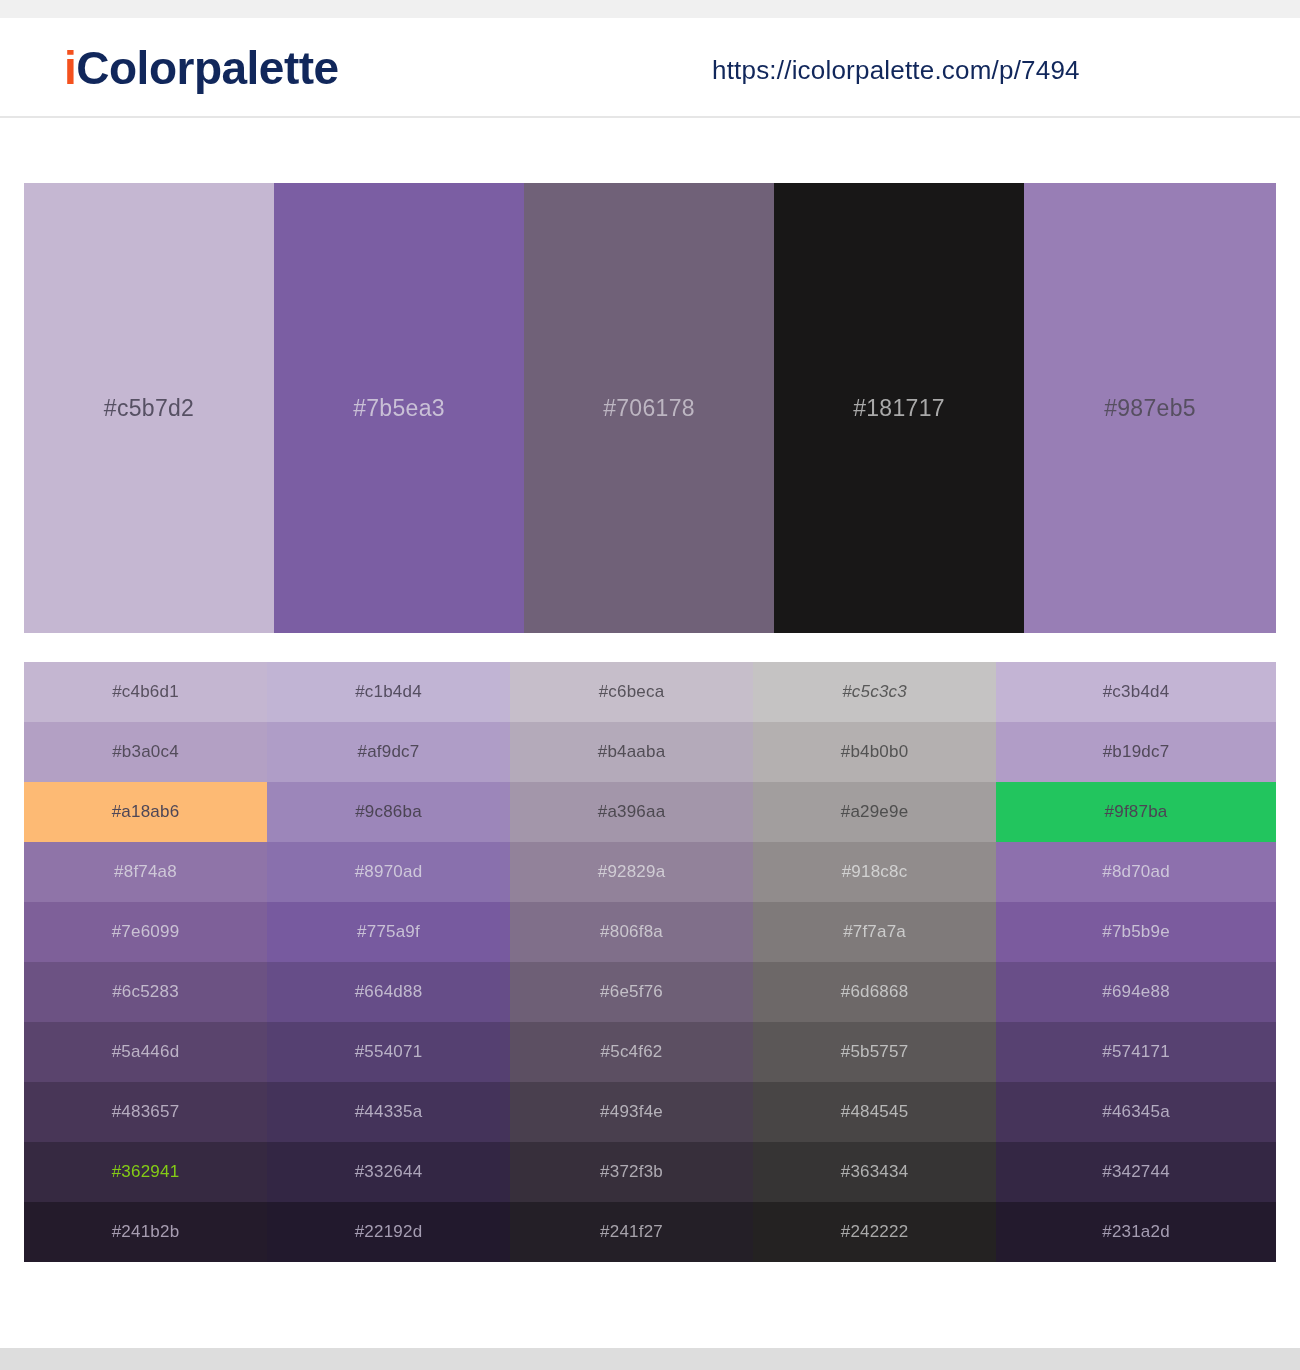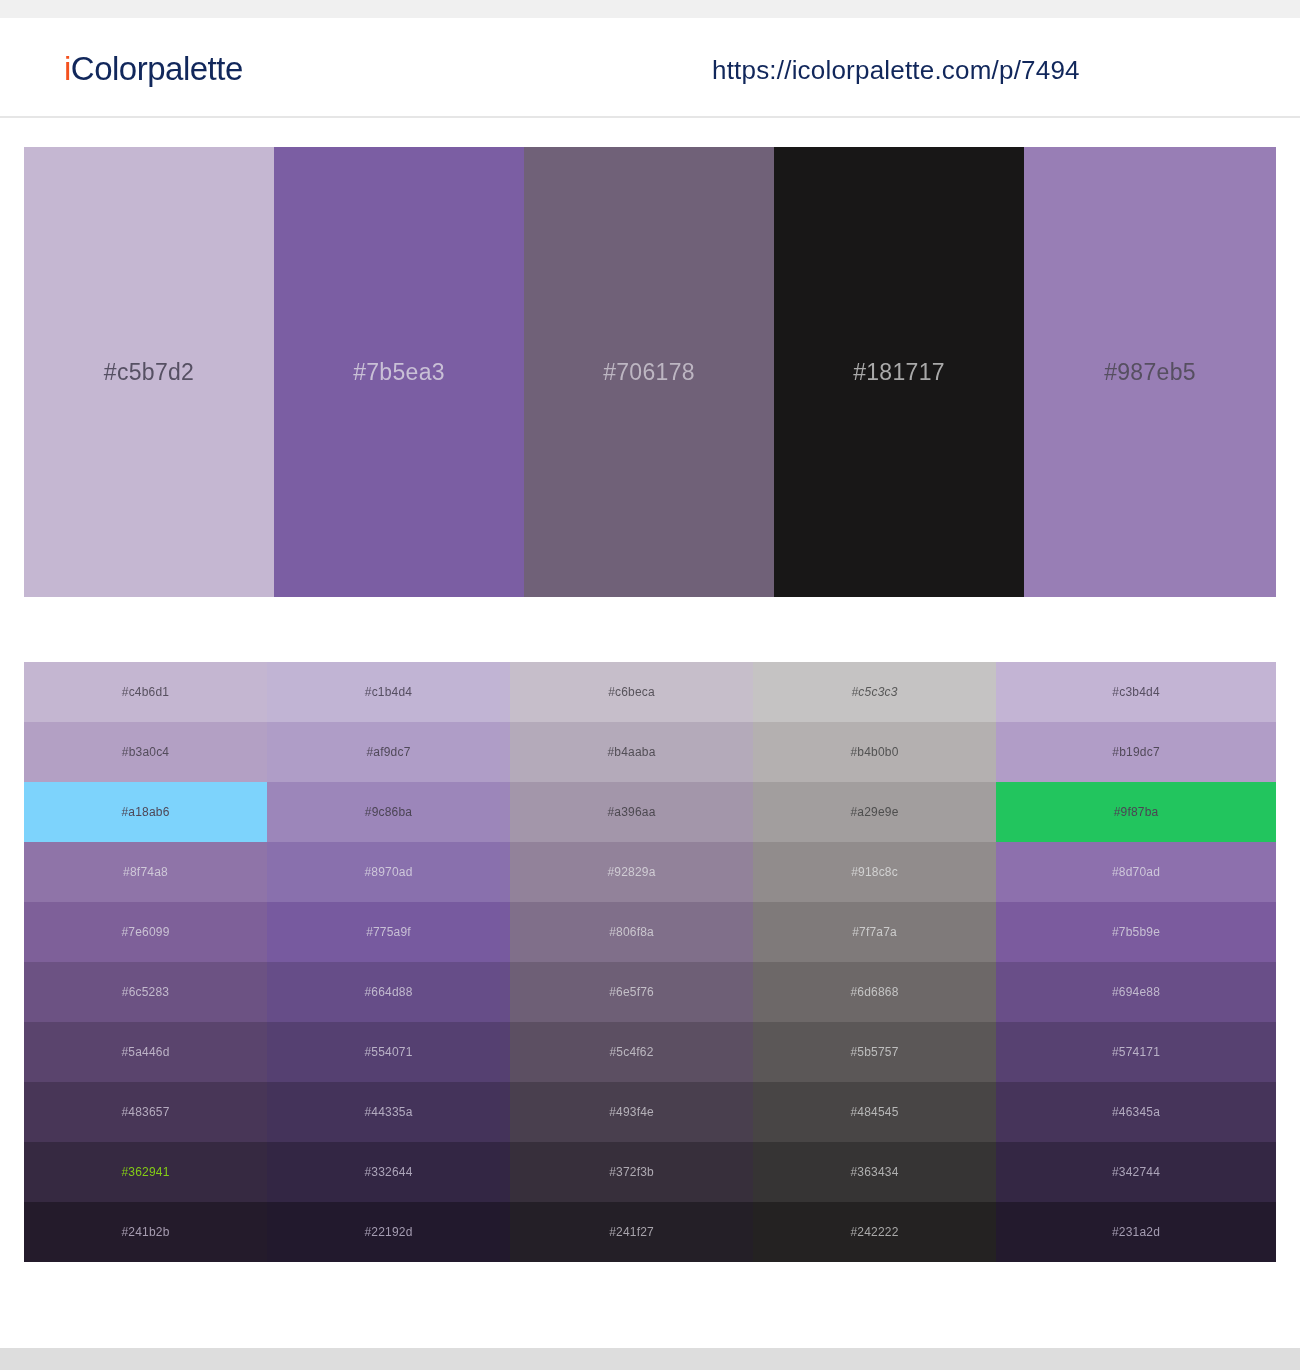--- a/index.html
+++ b/index.html
@@ -32,22 +32,22 @@
     position: relative;
     height: 100px;
     border-bottom: 2px solid #e6e6e6;
     background: #ffffff;
   }
   .logo {
     position: absolute;
     left: 64px;
     top: 50px;
     transform: translateY(-50%);
-    font-size: 33px;
-    font-weight: normal;
+    font-size: 46px;
+    font-weight: bold;
     letter-spacing: -0.5px;
     white-space: nowrap;
     line-height: 1;
   }
   .logo .logo-i {
     color: #f4511e;
   }
   .logo .logo-rest {
     color: #11275b;
   }
@@ -69,20 +69,21 @@
     height: 450px;
     display: flex;
   }
   .swatch {
     width: 250px;
     height: 450px;
     position: relative;
     display: flex;
     align-items: center;
     justify-content: center;
+    margin-top: 36px;
   }
   .swatch:last-child { width: 252px; }
   .swatch-label {
     font-size: 23px;
     letter-spacing: 0.3px;
     user-select: text;
   }
 
   
   .shades-grid {
@@ -92,21 +93,21 @@
   }
   .shade-col {
     width: 250px;
   }
   .shade-col:last-child { width: 288px; }
   .shade-cell {
     height: 60px;
     display: flex;
     align-items: center;
     justify-content: center;
-    font-size: 12px;
+    font-size: 17px;
     letter-spacing: 0.2px;
   }
 
   .bottom-strip {
     position: absolute;
     left: 0;
     bottom: 0;
     width: 100%;
     height: 22px;
     background: #dddddd;
@@ -142,21 +143,21 @@
       </div>
       <div class="swatch" style="background: rgb(152, 126, 181);">
         <span class="swatch-label" style="color: rgb(86, 79, 96);">#987eb5</span>
       </div>
     </div>
 
   <div class="shades-grid">
       <div class="shade-col">
         <div class="shade-cell" style="background: rgb(196, 182, 209); color: rgb(87, 80, 95);">#c4b6d1</div>
         <div class="shade-cell" style="background: rgb(179, 160, 196); color: rgb(83, 76, 91);">#b3a0c4</div>
-        <div class="shade-cell" style="background: #7dd3fc; color: rgb(78, 71, 87); text-align: right;">#a18ab6</div>
+        <div class="shade-cell" style="background: #fdba74; color: rgb(78, 71, 87); text-align: right;">#a18ab6</div>
         <div class="shade-cell" style="background: rgb(143, 116, 168); color: rgb(207, 200, 216);">#8f74a8</div>
         <div class="shade-cell" style="background: rgb(126, 96, 153); color: rgb(202, 194, 212);">#7e6099</div>
         <div class="shade-cell" style="background: rgb(108, 82, 131); color: rgb(195, 186, 205);">#6c5283</div>
         <div class="shade-cell" style="background: rgb(90, 68, 109); color: rgb(188, 178, 198);">#5a446d</div>
         <div class="shade-cell" style="background: rgb(72, 54, 87); color: rgb(181, 171, 191);">#483657</div>
         <div class="shade-cell" style="background: rgb(54, 41, 65); color: #84cc16;">#362941</div>
         <div class="shade-cell" style="background: rgb(36, 27, 43); color: rgb(167, 157, 177);">#241b2b</div>
       </div>
       <div class="shade-col">
         <div class="shade-cell" style="background: rgb(193, 180, 212); color: rgb(85, 78, 97);">#c1b4d4</div>

